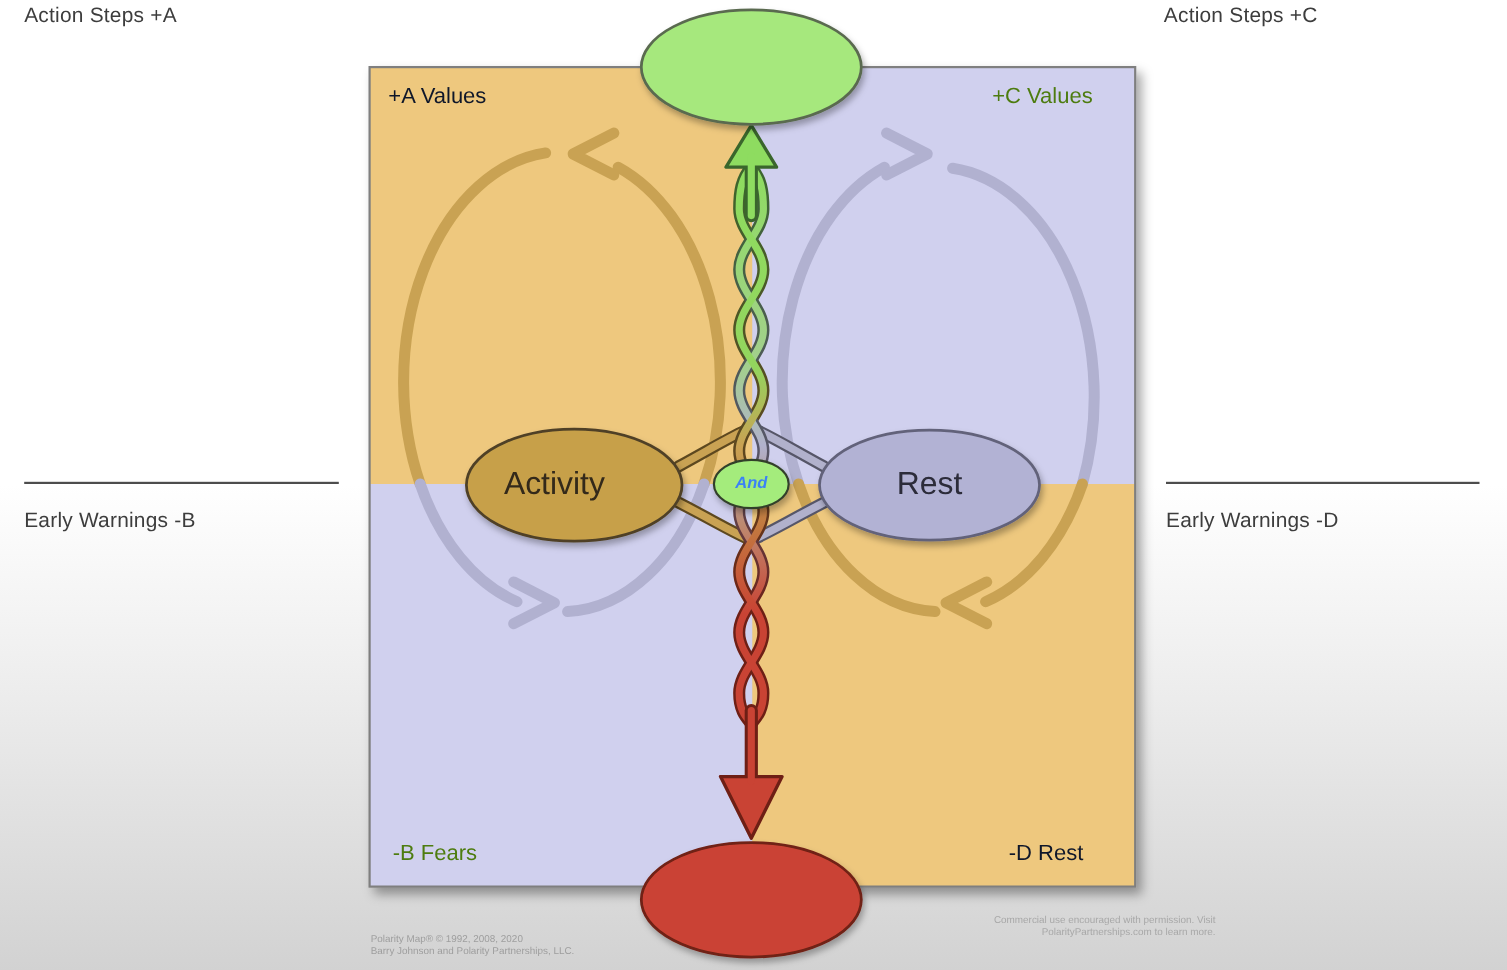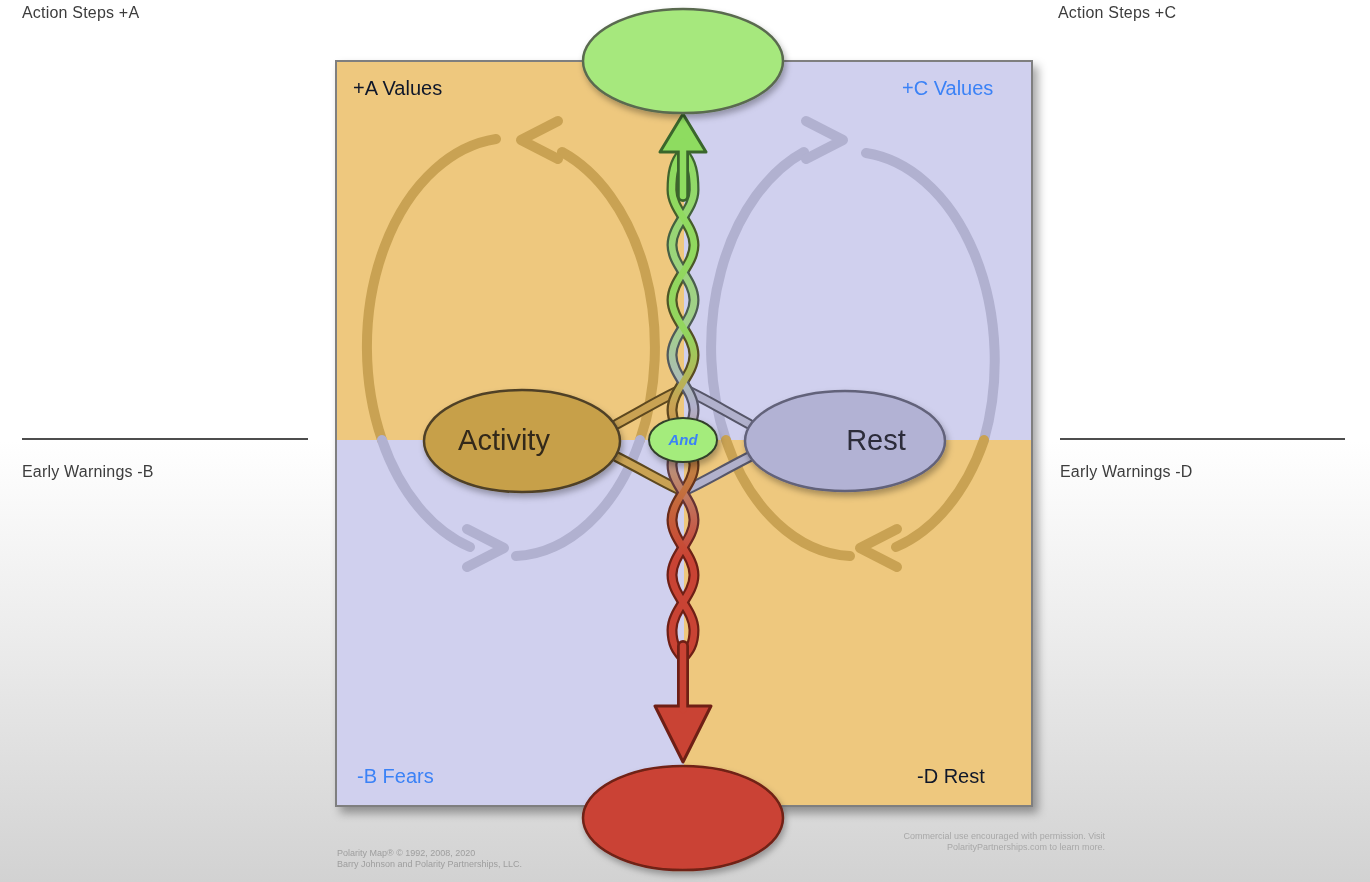--- a/index.html
+++ b/index.html
@@ -3,25 +3,25 @@
 <meta charset="utf-8">
 <style>
   * { margin:0; padding:0; box-sizing:border-box; }
   html,body { width:1370px; height:882px; overflow:hidden; }
   body {
     font-family:"Liberation Sans","DejaVu Sans",sans-serif;
     background:linear-gradient(180deg,#ffffff 0%,#ffffff 50%,#ececec 72%,#d2d2d2 100%);
     position:relative;
   }
   .abs { position:absolute; }
-  .outer-label { font-size:16px; color:#3d3d3d; letter-spacing:0.2px; }
+  .outer-label { font-size:19px; color:#3d3d3d; letter-spacing:0.2px; }
   .divider { border-top:2px solid #4d4d4d; height:0; }
   .quad-label { font-size:20px; }
   .quad-label.tan  { color:#0f172a; }
-  .quad-label.lav  { color:#3b82f6; }
+  .quad-label.lav  { color:#4d7c0f; }
   .pole-label { font-size:29px; text-align:center; }
   .pole-label.activity { color:#33291a; }
   .pole-label.rest     { color:#2c2c3a; }
   .and-label { font-size:15px; font-style:italic; font-weight:bold; color:#3b82f6; text-align:center; }
   .footer-note { font-size:9px; line-height:11px; color:#9e9e9e; }
   .footer-note.right { color:#a8a8a8; text-align:right; }
   svg { display:block; }
 </style>
 </head>
 <body>
@@ -130,21 +130,21 @@
 
 <div class="abs outer-label" style="left:22px; top:463px;">Early Warnings  -B</div>
 <div class="abs outer-label" style="left:1060px; top:463px;">Early Warnings -D</div>
 
 <div class="abs quad-label tan" style="left:353px; top:77px;">+A Values</div>
 <div class="abs quad-label lav" style="left:902px; top:77px;">+C Values</div>
 <div class="abs quad-label lav" style="left:357px; top:765px;">-B Fears</div>
 <div class="abs quad-label tan" style="left:917px; top:765px;">-D Rest</div>
 
 <div class="abs pole-label activity" style="left:424px; top:424px; width:160px;">Activity</div>
-<div class="abs pole-label rest" style="left:745px; top:424px; width:200px;margin-left:31px;">Rest</div>
+<div class="abs pole-label rest" style="left:745px; top:424px; width:200px;">Rest</div>
 <div class="abs and-label" style="left:650px; top:431px; width:66px;">And</div>
 
 <div class="abs footer-note" style="left:337px; top:848px;">
   <div>Polarity Map® © 1992, 2008, 2020</div>
   <div>Barry Johnson and Polarity Partnerships, LLC.</div>
 </div>
 <div class="abs footer-note right" style="left:790px; top:831px; width:315px;">
   <div>Commercial use encouraged with permission. Visit</div>
   <div>PolarityPartnerships.com to learn more.</div>
 </div>

